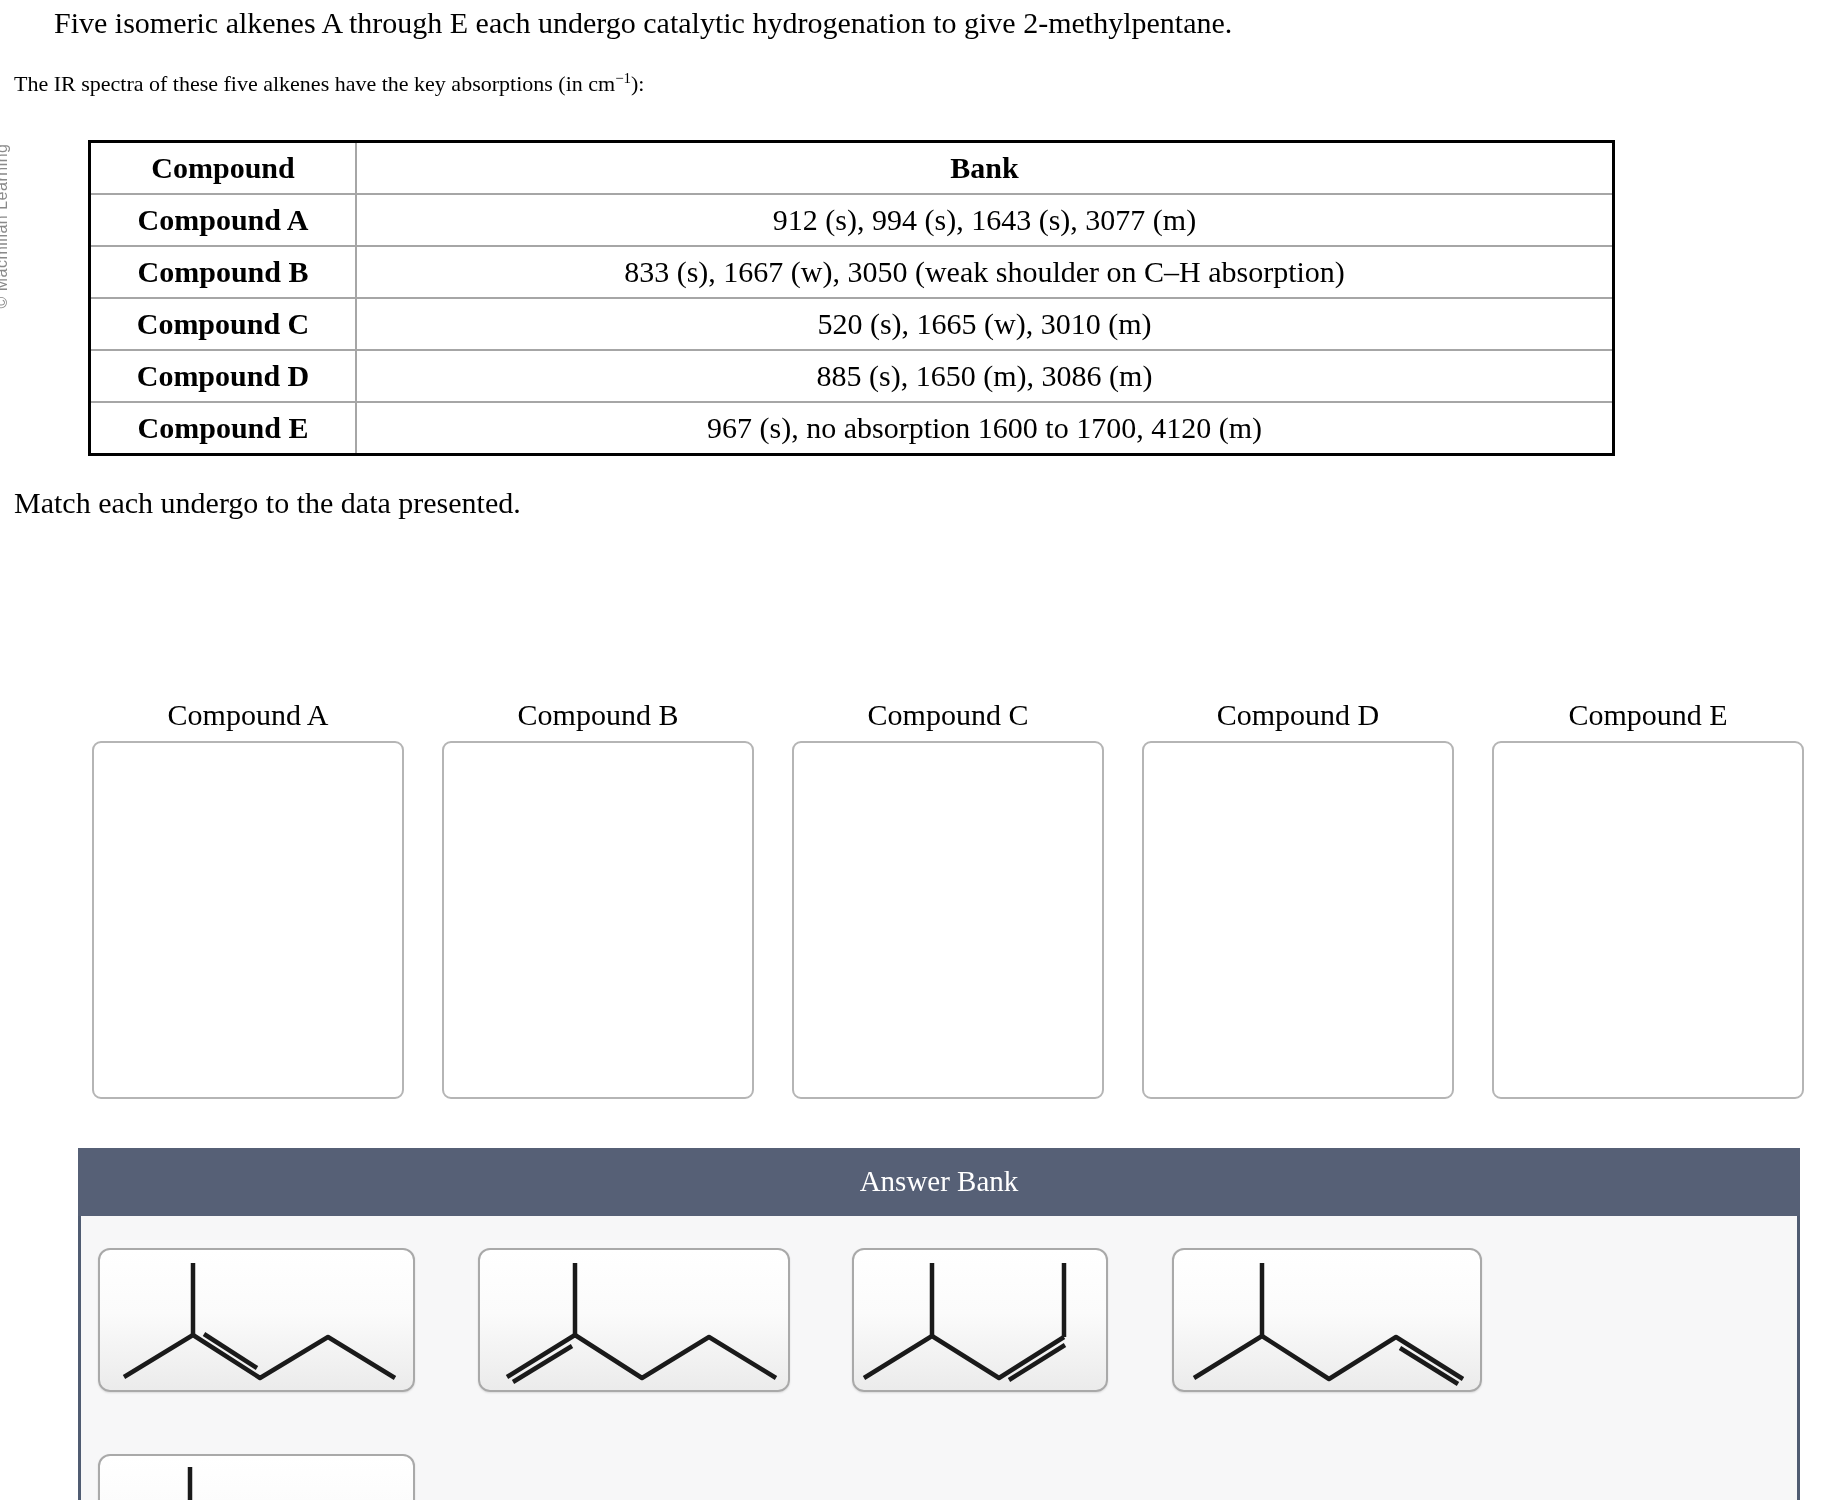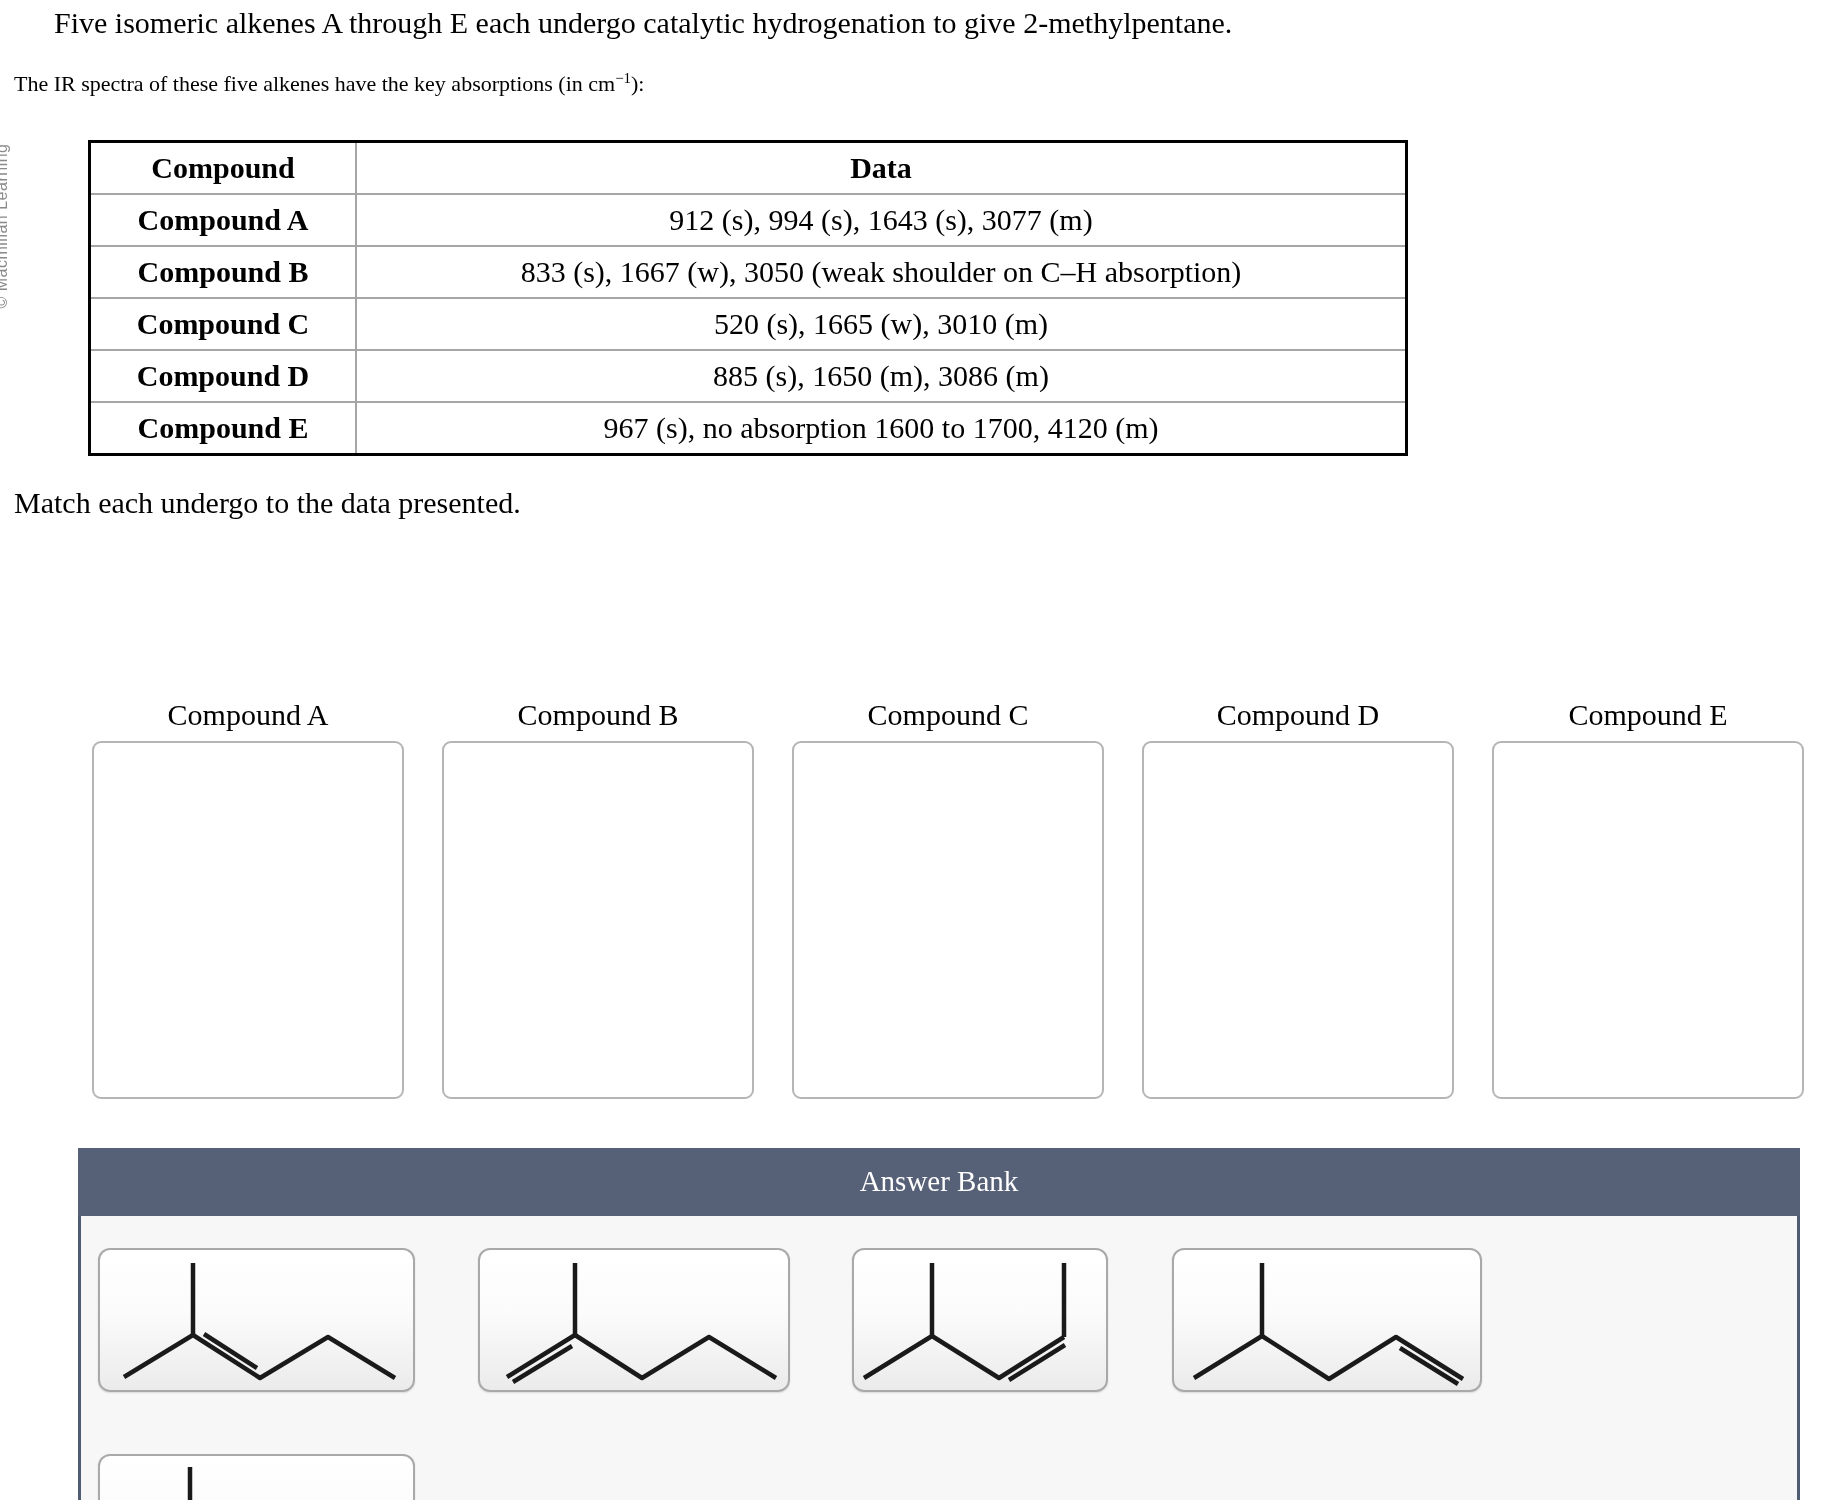--- a/index.html
+++ b/index.html
@@ -9,21 +9,21 @@
 
   .watermark{position:absolute;left:-107px;top:216px;width:220px;height:20px;
              transform:rotate(-90deg);text-align:center;
              font-family:"Liberation Sans", sans-serif;font-size:16px;color:#8a8a8a;
              letter-spacing:0.5px;white-space:nowrap;}
 
   .line1{position:absolute;left:14px;top:6px;font-size:30px;white-space:nowrap;margin-left:40px;}
   .line2{position:absolute;left:14px;top:70px;font-size:22px;white-space:nowrap;}
   .line2 sup{font-size:68%;vertical-align:8px;}
 
-  table.ir{position:absolute;left:88px;top:140px;width:1320px;
+  table.ir{position:absolute;left:88px;top:140px;width:1527px;
            border-collapse:collapse;table-layout:fixed;
            border:3px solid #000;}
   table.ir th, table.ir td{border:2px solid #a6a6a6;height:50px;
            font-size:30px;text-align:center;vertical-align:middle;padding:0 6px;}
   table.ir th{font-weight:bold;}
   table.ir td{font-weight:normal;}
   .col-compound{width:252px;}
 
   .instruction{position:absolute;left:14px;top:486px;font-size:30px;white-space:nowrap;}
 
@@ -50,21 +50,21 @@
   <div class="watermark">© Macmillan Learning</div>
 
   <div class="line1">Five isomeric alkenes A through E each undergo catalytic hydrogenation to give 2-methylpentane.</div>
 
   <div class="line2"><span>The IR spectra of these five alkenes have the key absorptions (in cm</span><sup>−1</sup><span>):</span></div>
 
   <table class="ir">
     <tbody>
         <tr>
       <th class="col-compound">Compound</th>
-      <th>Data</th>
+      <th>Bank</th>
     </tr>
     <tr>
       <th>Compound A</th>
       <td>912 (s), 994 (s), 1643 (s), 3077 (m)</td>
     </tr>
     <tr>
       <th>Compound B</th>
       <td>833 (s), 1667 (w), 3050 (weak shoulder on C–H absorption)</td>
     </tr>
     <tr>

